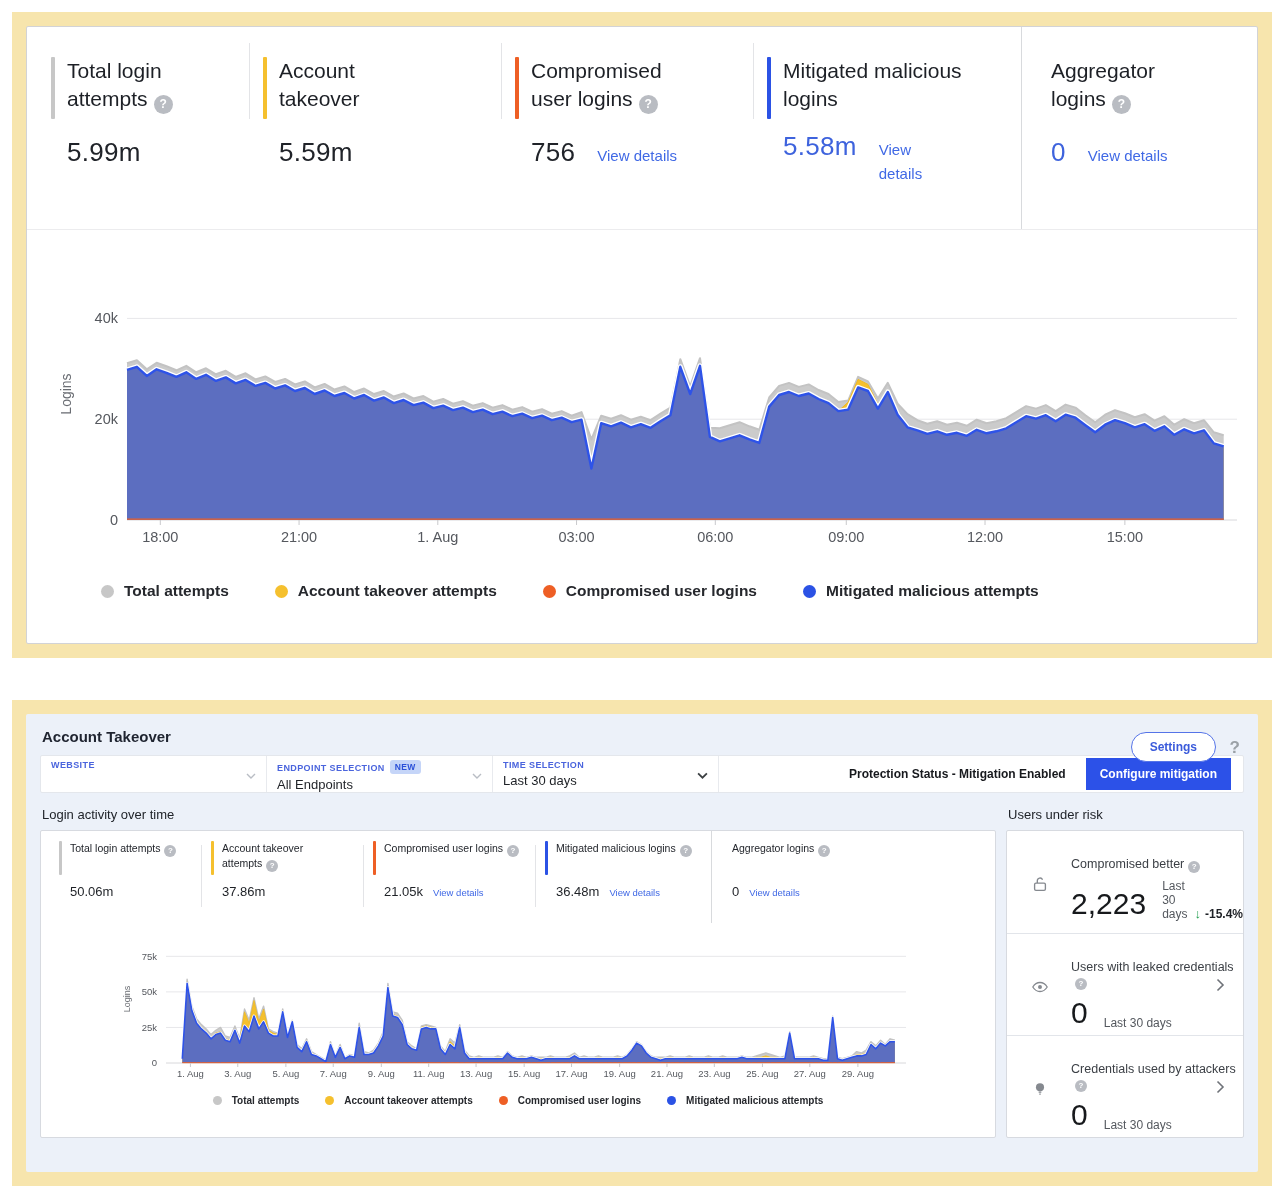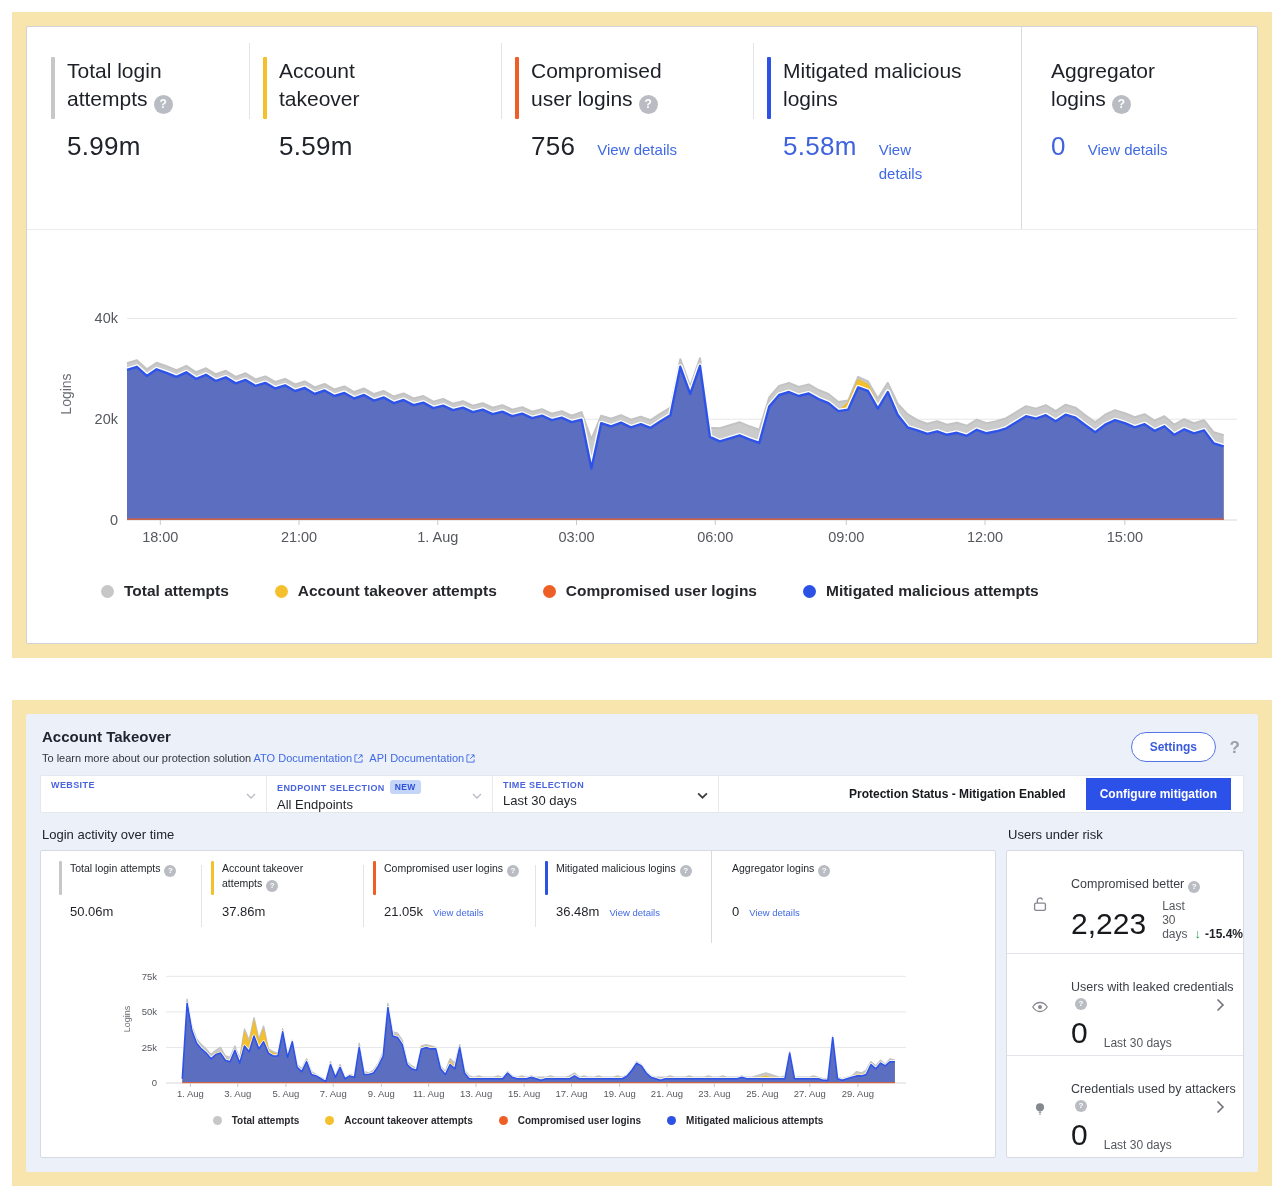--- a/index.html
+++ b/index.html
@@ -26,21 +26,21 @@
   .stat-head{display:flex}
   .stat-bar{width:4px;border-radius:1px;margin-right:12px;min-height:62px}
   .stat-title{font-size:21px;line-height:1.32;color:#1d2026}
   .stat:nth-child(1) .stat-title{max-width:150px}
   .stat:nth-child(2) .stat-title{max-width:120px}
   .stat:nth-child(3) .stat-title{max-width:172px}
   .stat:nth-child(4) .stat-title{max-width:182px}
   .stat:nth-child(5) .stat-title{max-width:140px}
   .help{display:inline-flex;align-items:center;justify-content:center;width:19px;height:19px;border-radius:50%;
         background:#b9bcc2;color:#fff;font-size:12px;font-weight:bold;vertical-align:-2px;margin-left:6px;cursor:pointer}
-  .stat-value-row{margin-top:12px;padding-left:16px;display:flex;align-items:baseline}
+  .stat-value-row{margin-top:18px;padding-left:16px;display:flex;align-items:baseline}
   .stat-value{font-size:26px;color:#202329;letter-spacing:.3px}
   .val-blue{color:var(--value-blue)}
   .view-details{color:var(--link-blue);font-size:15px;margin-left:22px;text-decoration:none;cursor:pointer}
   .vd-narrow{display:inline-block;width:60px;line-height:1.6}
   .stats-hr{border-top:1px solid #ececee}
 
   .chart-block{padding-top:24px}
   .legend{display:flex;align-items:center;padding-left:74px;gap:46px;margin-top:12px}
   .legend-item{display:flex;align-items:center;gap:10px;cursor:pointer}
   .legend-dot{width:13px;height:13px;border-radius:50%}
@@ -229,31 +229,20 @@
             <span class="legend-label">Mitigated malicious attempts</span>
           </div>
       </div>
     </div>
   </div>
 </div>
 
 <div class="framed second">
   <div class="panel-inner">
     <div class="ato-title">Account Takeover</div>
-    <p class="ato-line">
-      <span>To learn more about our protection solution</span>
-      <a class="link">ATO Documentation</a><span class="ext-icon"><svg width="9" height="9" viewBox="0 0 10 10">
-            <path d="M4 1H1v8h8V6" fill="none" stroke="currentColor"></path>
-            <path d="M6 1h3v3M9 1L4.6 5.4" fill="none" stroke="currentColor"></path>
-          </svg></span>
-      &nbsp;<a class="link">API Documentation</a><span class="ext-icon"><svg width="9" height="9" viewBox="0 0 10 10">
-            <path d="M4 1H1v8h8V6" fill="none" stroke="currentColor"></path>
-            <path d="M6 1h3v3M9 1L4.6 5.4" fill="none" stroke="currentColor"></path>
-          </svg></span>
-    </p>
     <button class="settings-btn">Settings</button>
     <span class="panel-help">?</span>
 
     <div class="filter-bar">
       <div class="f-cell">
         <div class="f-label">WEBSITE</div>
         <div class="f-value"></div>
         <span class="f-chev"><svg width="10" height="6" viewBox="0 0 10 6">
               <path d="M1 1l4 4 4-4" fill="none" stroke="currentColor" stroke-width="1.4"></path>
             </svg></span>

